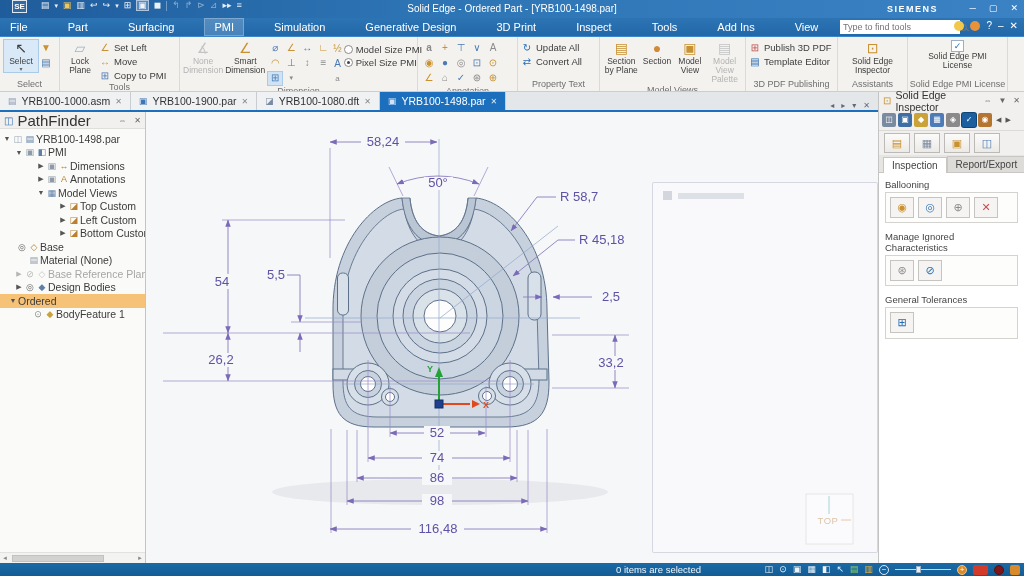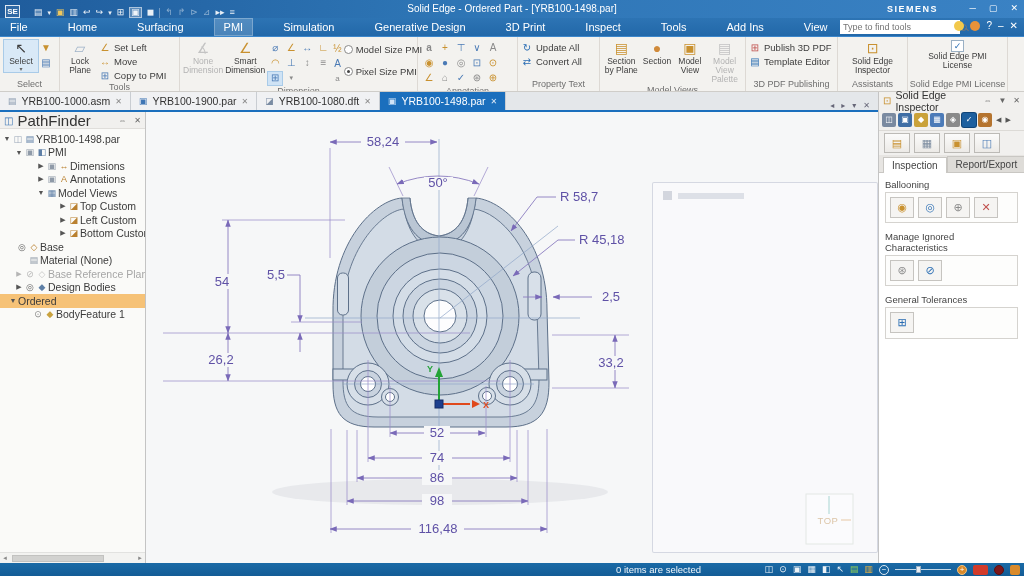--- a/index.html
+++ b/index.html
@@ -1,21 +1,21 @@
 <!DOCTYPE html>
 <html><head>
 <meta charset="utf-8">
 <style>
   * { margin:0; padding:0; box-sizing:border-box; }
   html,body { width:1024px; height:576px; overflow:hidden; }
   body { position:relative; font-family:"Liberation Sans",sans-serif; background:#f6f7f8; color:#333; }
 
   
   .titlebar{position:absolute;left:0;top:0;width:1024px;height:18px;
-    background:linear-gradient(90deg,#1f5c9c,#2d74b4 40%,#3a82c4);display:flex;align-items:flex-end;color:#fff;}
+    background:linear-gradient(90deg,#1f5c9c,#2d74b4 40%,#3a82c4);display:flex;align-items:flex-start;color:#fff;padding-left:7px;}
   .selogo{width:15px;height:13px;border:1px solid rgba(255,255,255,.85);margin-left:5px;
     font-size:8px;font-weight:bold;display:flex;align-items:center;justify-content:center;background:rgba(255,255,255,.08);}
   .qat{display:flex;align-items:center;gap:5px;margin-left:14px;}
   .qat span{font-size:9px;color:rgba(255,255,255,.9);line-height:1;}
   .qat .dim{color:rgba(255,255,255,.45);}
   .qat .sep{width:1px;height:10px;background:rgba(255,255,255,.35);}
   .qat .hl{background:rgba(255,255,255,.25);border:1px solid rgba(255,255,255,.5);padding:0 1px;}
   .apptitle{position:absolute;left:50%;top:3px;transform:translateX(-50%);font-size:10px;color:#fff;white-space:nowrap;}
   .brand{position:absolute;right:86px;top:4px;font-size:9px;font-weight:bold;letter-spacing:1.5px;color:#fff;}
   .winbtns{position:absolute;right:6px;top:3px;display:flex;gap:13px;font-size:9px;color:#fff;}
@@ -44,21 +44,21 @@
   .bigbtn.sel{background:#d9e9f7;box-shadow:inset 0 0 0 1px #a9cbe8;}
   .bigbtn.off{color:#b3b3b3;}
   .stack{display:flex;flex-direction:column;gap:1px;padding-top:2px;}
   .sitem{display:flex;align-items:center;gap:3px;height:13px;font-size:9.5px;color:#3c3c3c;white-space:nowrap;}
   .sicon{width:12px;text-align:center;font-size:10px;line-height:1;}
   .igrid{display:grid;grid-template-columns:repeat(4,16px);grid-auto-rows:15px;padding-top:2px;}
   .igrid5{grid-template-columns:repeat(5,16px);}
   .gicon{font-size:10px;text-align:center;line-height:14px;color:#7d8da0;}
   .gicon.o{color:#c9912f;} .gicon.b{color:#4a7ab5;} .gicon.g{color:#8a8a8a;}
   .gicon.selbox{background:#cfe3f5;box-shadow:inset 0 0 0 1px #a9cbe8;}
-  .radiocol{display:flex;flex-direction:column;gap:10px;padding-top:4px;}
+  .radiocol{display:flex;flex-direction:column;gap:1px;padding-top:4px;}
   .radio{display:flex;align-items:center;gap:3px;font-size:9.5px;color:#3c3c3c;height:12px;white-space:nowrap;}
   .rdot{width:9px;height:9px;border:1px solid #8a8a8a;border-radius:50%;background:#fff;position:relative;flex:none;}
   .rdot.sel::after{content:"";position:absolute;inset:2px;border-radius:50%;background:#444;}
   .keyicon{display:inline-block;width:13px;height:12px;border:1px solid #9ab0c4;color:#2a6db3;font-size:9px;line-height:11px;text-align:center;background:#fff;}
 
   
   .doctabs{position:absolute;left:0;top:92px;width:878px;height:20px;background:#e4e7ea;border-bottom:2px solid #1b6fbd;display:flex;align-items:flex-end;}
   .dtab{display:inline-flex;align-items:center;gap:5px;padding:0 8px;height:18px;background:#f0f1f3;border-right:1px solid #c9cdd2;font-size:10.5px;color:#333;white-space:nowrap;}
   .dtab .ticn{font-size:9px;}
   .dtab .x{font-size:8px;color:#888;}
@@ -156,21 +156,21 @@
   <div class="brand">SIEMENS</div>
   <div class="winbtns">
     <span>─</span>
     <span>▢</span>
     <span>✕</span>
   </div>
 </div>
 
 <div class="menubar">
   <div class="mtab">File</div>
-  <div class="mtab">Home</div>
+  <div class="mtab">Part</div>
   <div class="mtab">Surfacing</div>
   <div class="mtab active">PMI</div>
   <div class="mtab">Simulation</div>
   <div class="mtab">Generative Design</div>
   <div class="mtab">3D Print</div>
   <div class="mtab">Inspect</div>
   <div class="mtab">Tools</div>
   <div class="mtab">Add Ins</div>
   <div class="mtab">View</div>
   <div class="mtab">Data Management</div>

